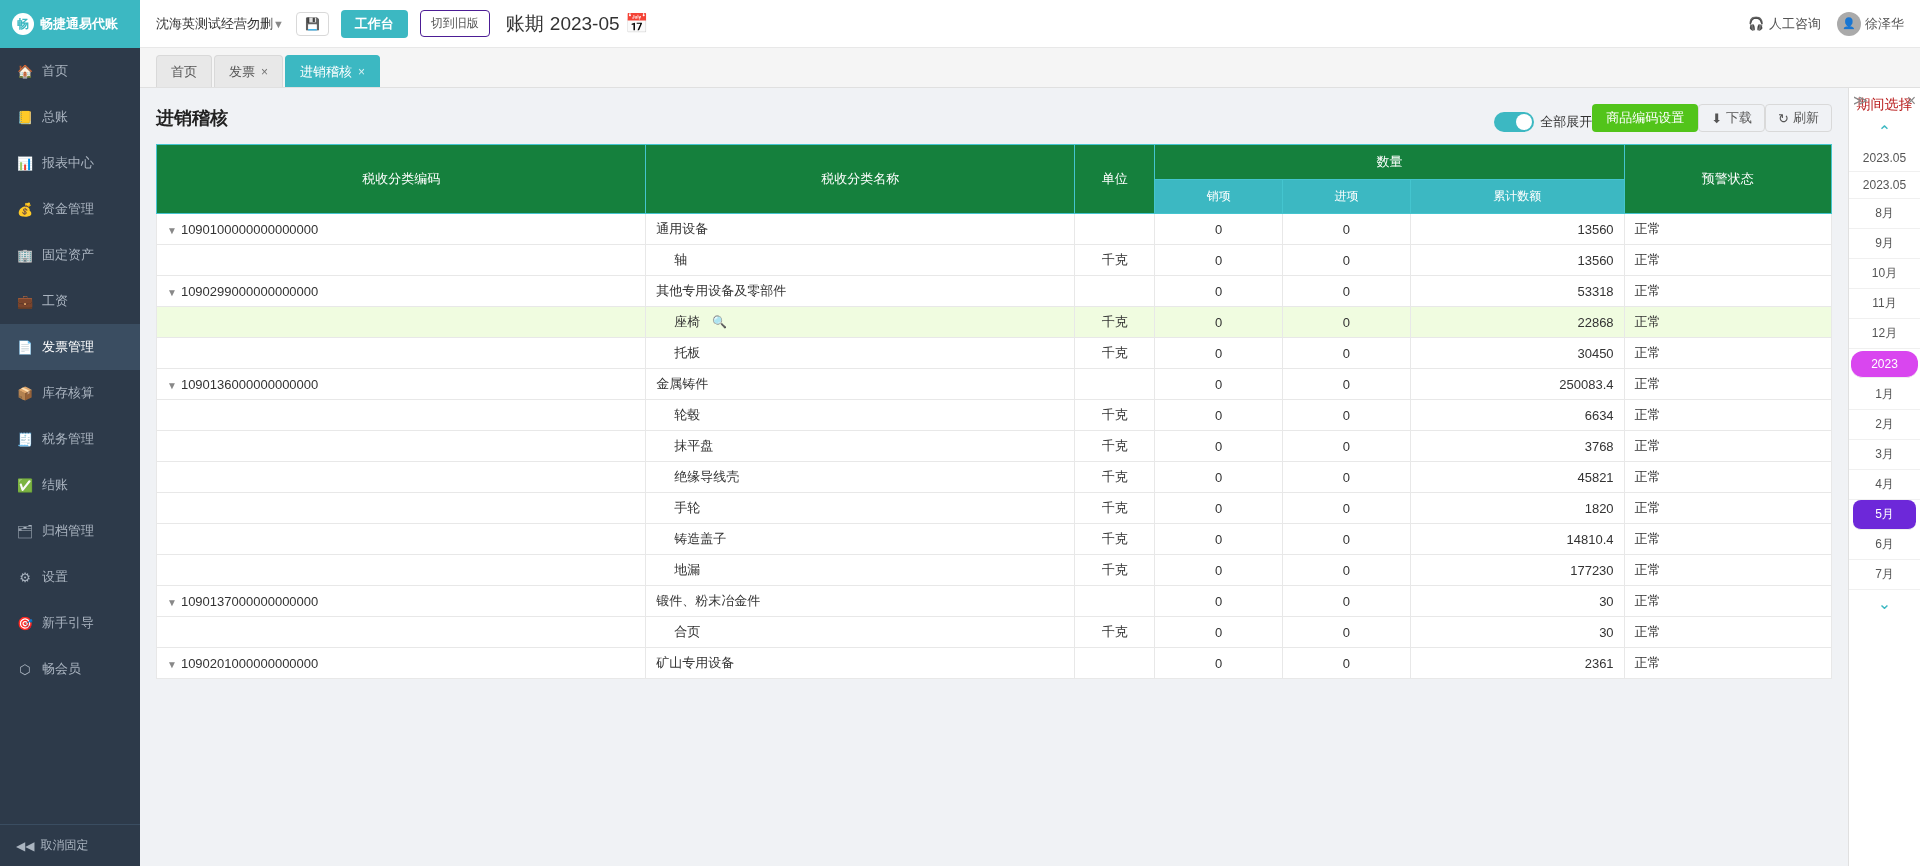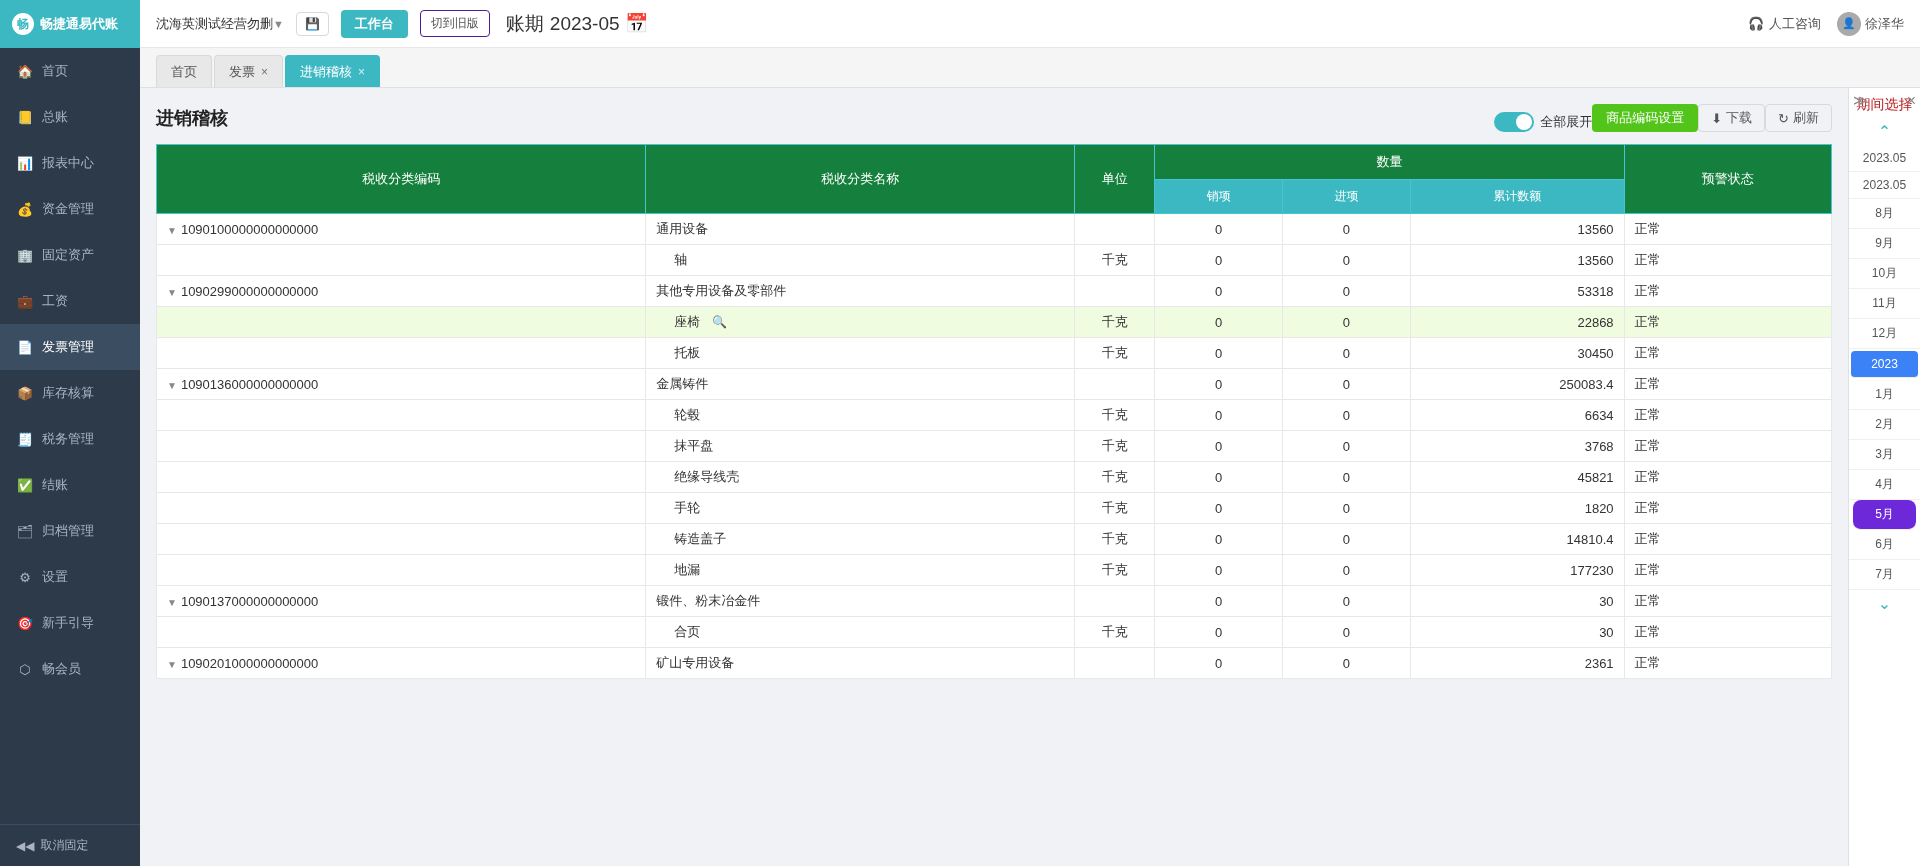--- a/index.html
+++ b/index.html
@@ -247,21 +247,21 @@
     }
     .period-item {
       padding: 6px 4px;
       text-align: center;
       font-size: 12px;
       color: #555;
       cursor: pointer;
       border-bottom: 1px solid #f0f0f0;
     }
     .period-item.active { background: #6d28d9; color: white; border-radius: 8px; margin: 0 4px; }
-    .period-item.year-active { background: #3b82f6; color: white; border-radius: 4px; margin: 2px 2px; }
+    .period-item.year-active { background: #d946ef; color: white; border-radius: 12px; margin: 2px 2px; }
     .panel-close-btn {
       position: absolute;
       top: 4px;
       right: 4px;
       cursor: pointer;
       font-size: 16px;
       color: #888;
     }
     .panel-expand-btn {
       position: absolute;

